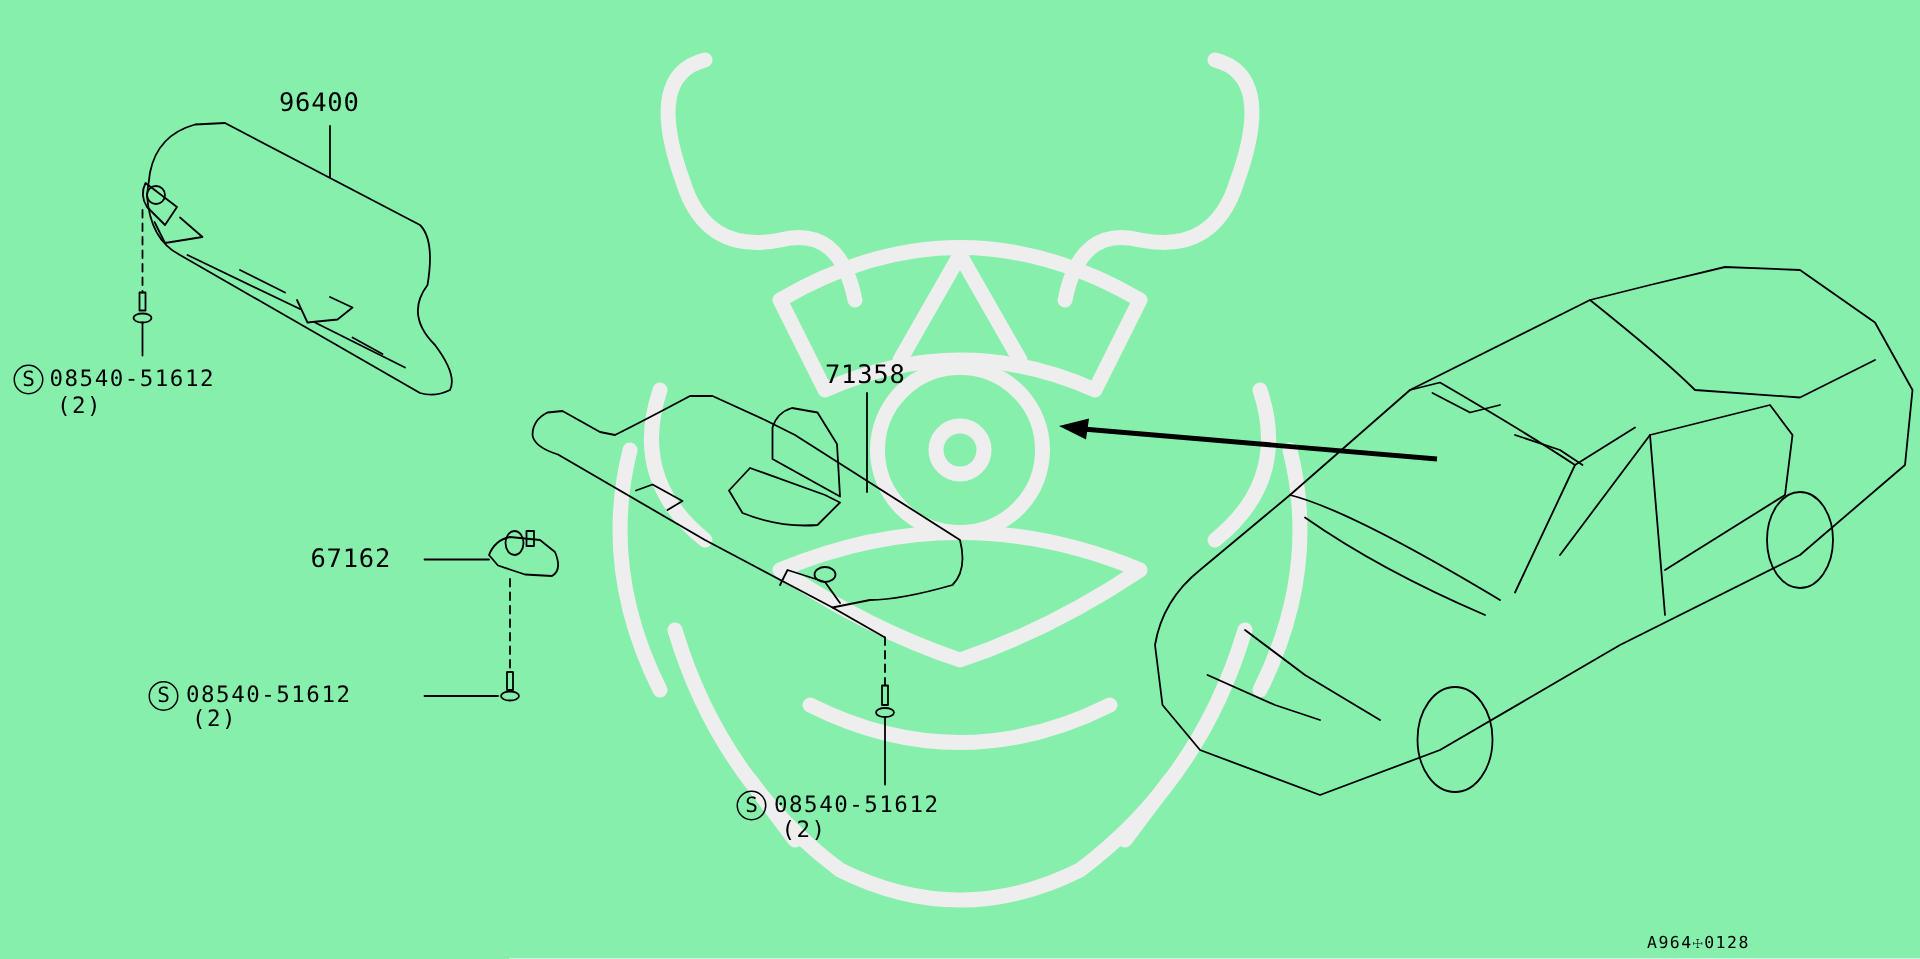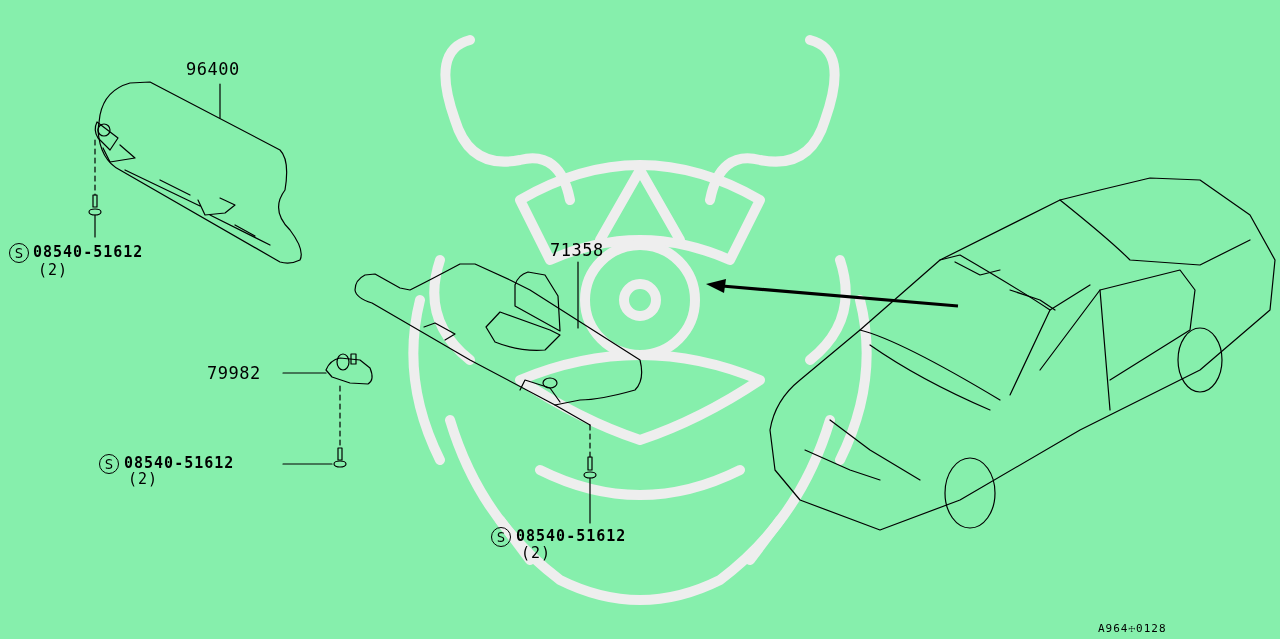--- a/index.html
+++ b/index.html
@@ -1,21 +1,21 @@
 <!DOCTYPE html>
 <html><head>
 <meta charset="utf-8">
 <style>
   html, body { margin: 0; padding: 0; background: #ffffff; }
   #stage { position: relative; width: 1280px; height: 639px; overflow: hidden; background: #86efac; }
   svg { position: absolute; left: 0; top: 0; }
   .lbl { position: absolute; font-family: "DejaVu Sans Mono", monospace; font-size: 17px; color: #000; white-space: nowrap; letter-spacing: 0.5px; line-height: 1; }
   .qty { position: absolute; font-family: "DejaVu Sans Mono", monospace; font-size: 15px; color: #000; white-space: nowrap; letter-spacing: 1px; line-height: 1; }
   .sym { position: absolute; width: 18px; height: 18px; border: 1.3px solid #000; border-radius: 50%; font-family: "DejaVu Sans Mono", monospace; font-size: 14px; line-height: 18px; text-align: center; color: #000; }
-  .code { position: absolute; font-family: "DejaVu Sans Mono", monospace; font-size: 15px; color: #000; letter-spacing: 1px; line-height: 1; font-weight: bold; }
+  .code { position: absolute; font-family: "DejaVu Sans Mono", monospace; font-size: 15px; color: #000; letter-spacing: 1px; line-height: 1; }
 </style>
 </head>
 <body>
 
 <div id="stage">
 
   <svg width="1280" height="639" viewBox="0 0 1280 639">
 
     <g fill="none" stroke="#eeeeee" stroke-width="10" stroke-linecap="round" stroke-linejoin="round">
       <path d="M470 40 Q430 50 455 120 Q470 170 520 160 Q560 150 570 200"></path>
@@ -90,21 +90,21 @@
     </g>
 
     <g>
       <line x1="958" y1="306" x2="722" y2="286" stroke="#000" stroke-width="3.2"></line>
       <polygon points="706,284 726,279 724,293" fill="#000"></polygon>
     </g>
   </svg>
 
   <div class="lbl" style="left:186px; top:61px;">96400</div>
   <div class="lbl" style="left:550px; top:242px;">71358</div>
-  <div class="lbl" style="left:207px; top:365px;">79982</div>
+  <div class="lbl" style="left:207px; top:365px;">67162</div>
 
   <div class="sym" style="left:9px; top:243px;">S</div>
   <div class="code" style="left:33px; top:245px;">08540-51612</div>
   <div class="qty" style="left:38px; top:263px;">(2)</div>
 
   <div class="sym" style="left:99px; top:454px;">S</div>
   <div class="code" style="left:124px; top:456px;">08540-51612</div>
   <div class="qty" style="left:128px; top:472px;">(2)</div>
 
   <div class="sym" style="left:491px; top:527px;">S</div>

